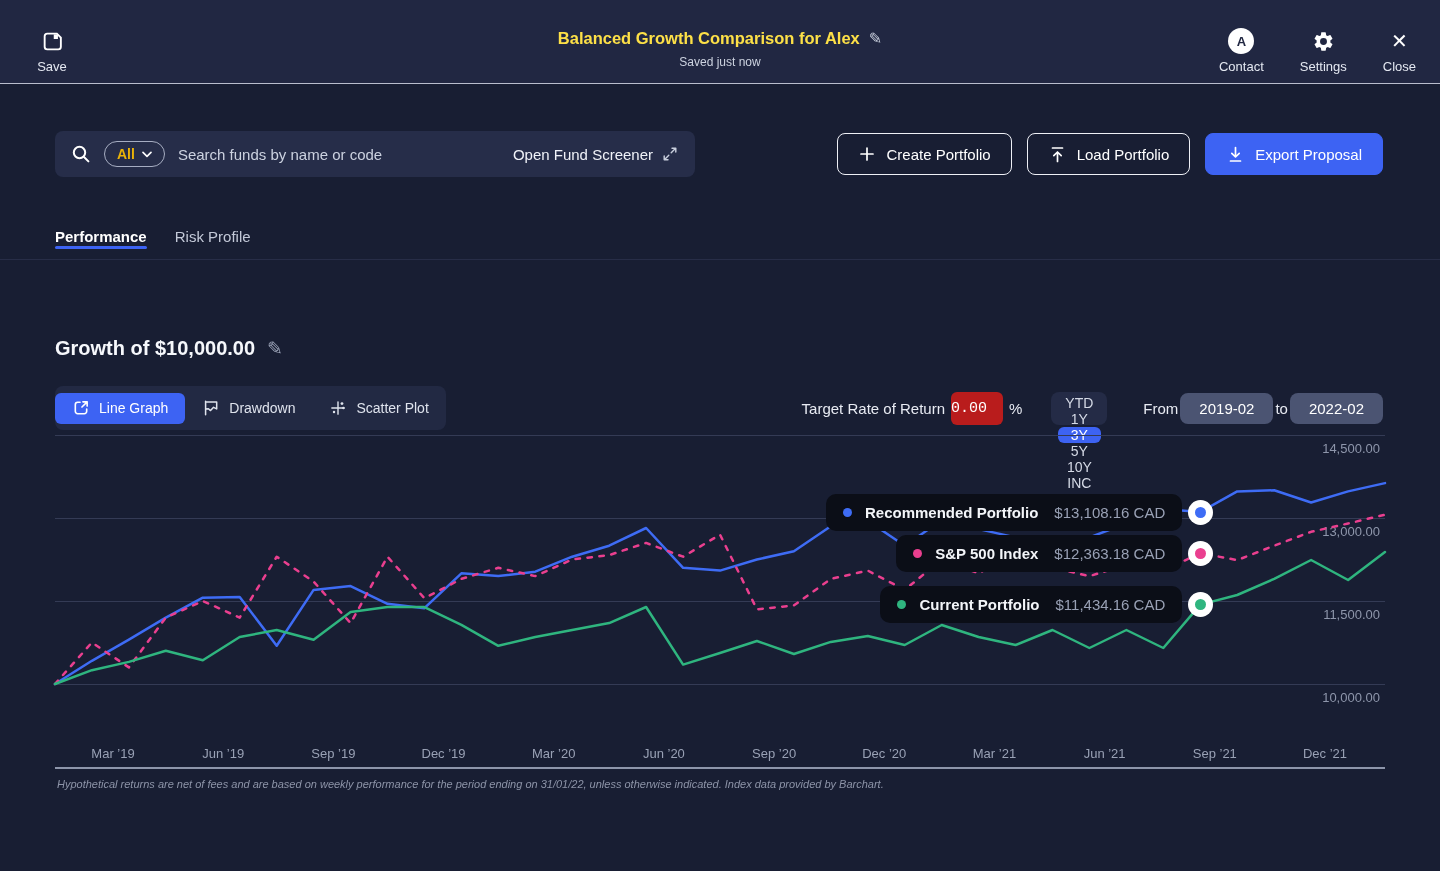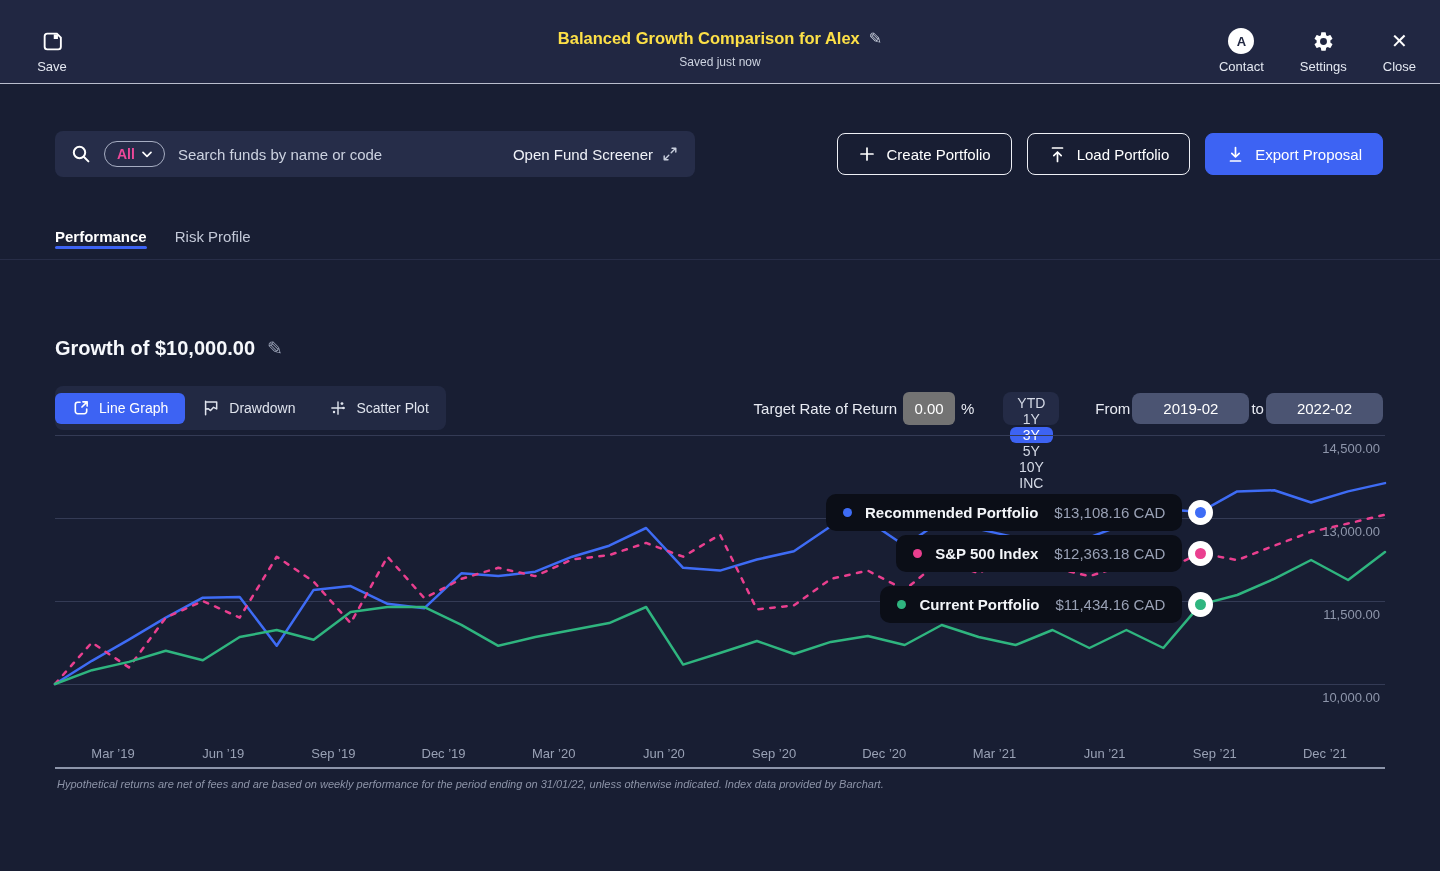--- a/index.html
+++ b/index.html
@@ -18,21 +18,21 @@
   .pencil { font-size:16px; color:#c6ccda; cursor:pointer; }
   .saved-status { margin-top:7px; font-size:12px; color:#cdd3e0; }
   .tb-right { position:absolute; right:24px; top:28px; display:flex; gap:36px; }
   .avatar { width:26px; height:26px; border-radius:50%; background:#ffffff; color:#212742; font-size:13px; font-weight:700; display:flex; align-items:center; justify-content:center; }
   .icon-slot { height:26px; display:flex; align-items:center; justify-content:center; }
   .close-x { font-size:20px; color:#fff; line-height:1; }
 
   
   .toolbar { position:absolute; top:131px; left:55px; right:57px; height:46px; display:flex; align-items:center; }
   .search-bar { width:640px; height:46px; background:#262d49; border-radius:8px; display:flex; align-items:center; padding:0 18px 0 16px; gap:13px; }
-  .all-pill { display:flex; align-items:center; gap:7px; border:1.5px solid #a6adc2; border-radius:14px; padding:4px 12px; cursor:pointer; background:none; color:#ec4899; }
+  .all-pill { display:flex; align-items:center; gap:7px; border:1.5px solid #a6adc2; border-radius:14px; padding:4px 12px; cursor:pointer; background:none; color:#eab308; }
   .all-pill .t { font-size:14px; font-weight:700; }
   .search-input { flex:1; background:transparent; border:none; outline:none; color:#e9ecf4; font-size:15px; font-family:inherit; }
   .search-input::placeholder { color:#ccd2e0; }
   .screener-link { display:flex; align-items:center; gap:10px; cursor:pointer; background:none; border:none; color:#f0f2f8; font-size:15px; font-family:inherit; }
   .toolbar .spacer { flex:1; }
   .btn { display:flex; align-items:center; gap:10px; height:42px; padding:0 20px; border-radius:8px; border:1px solid #eef0f6; background:transparent; color:#fff; font-size:15px; font-weight:500; font-family:inherit; cursor:pointer; }
   .btn + .btn { margin-left:15px; }
   .btn.primary { background:#3d63f3; border-color:#3d63f3; }
 
   
@@ -45,28 +45,28 @@
   
   .growth-heading { position:absolute; top:337px; left:55px; display:flex; align-items:center; gap:12px; }
   .growth-heading h2 { font-size:20px; font-weight:700; color:#f6f8fc; }
   .growth-heading .pencil { font-size:19px; color:#99a1b5; }
   .controls { position:absolute; top:386px; left:55px; right:57px; display:flex; align-items:center; }
   .type-group { display:flex; align-items:center; background:#222943; border-radius:8px; height:44px; }
   .type-btn { display:flex; align-items:center; gap:9px; height:31px; padding:0 17px; border:none; background:none; border-radius:6px; color:#dfe3ed; font-size:14px; font-family:inherit; cursor:pointer; }
   .type-btn.active { background:#3d63f3; color:#fff; font-weight:500; }
   .target-group { margin-left:auto; display:flex; align-items:center; gap:6px; }
   .target-label { font-size:15px; color:#e8ebf3; }
-  .target-input { width:52px; height:33px; background:#737373; border:none; border-radius:6px; color:#fff; font-size:15px; text-align:center; font-family:Liberation Sans, sans-serif; }
+  .target-input { width:52px; height:33px; background:#b91c1c; border:none; border-radius:6px; color:#fff; font-size:15px; font-family:Liberation Mono, monospace; }
   .pct { font-size:15px; color:#e8ebf3; }
   .range-group { margin-left:29px; display:flex; align-items:center; background:#242b46; border-radius:8px; padding:3px; height:33px;flex-direction:column; }
   .range-btn { border:none; background:none; color:#d5dae6; font-size:14px; font-family:inherit; padding:0 11px; height:27px; border-radius:6px; cursor:pointer; }
   .range-btn.active { background:#3d63f3; color:#fff; font-weight:500; padding:0 13px; }
   .fromto { margin-left:36px; display:flex; align-items:center; gap:2px; }
   .fromto .w { font-size:15px; color:#e8ebf3; }
-  .date-pill { background:#4b5472; border:none; border-radius:8px; color:#fff; font-size:15px; font-weight:500; font-family:inherit; padding:7px 31px; cursor:pointer; }
+  .date-pill { background:#4b5472; border:none; border-radius:8px; color:#fff; font-size:15px; font-weight:500; font-family:inherit; padding:7px 19px; cursor:pointer; }
 
   
   .gridline { position:absolute; left:55px; width:1330px; height:1px; background:#343b55; }
   .ylabel { position:absolute; right:60px; font-size:13px; color:#8e96ab; }
   .chart-svg { position:absolute; left:55px; top:420px; overflow:visible; }
   .xlabel { position:absolute; top:746px; transform:translateX(-50%); font-size:13px; color:#99a1b5; white-space:nowrap; }
   .x-sep { position:absolute; left:55px; width:1330px; top:767px; height:1.5px; background:#8d95aa; }
   .disclaimer { position:absolute; left:57px; top:778px; font-size:11px; font-style:italic; color:#8d94a8; }
   .tip { position:absolute; height:37px; background:#0b0e17; border-radius:10px; display:flex; align-items:center; padding:0 17px; white-space:nowrap; }
   .tip .dot { width:9px; height:9px; border-radius:50%; margin-right:13px; }

